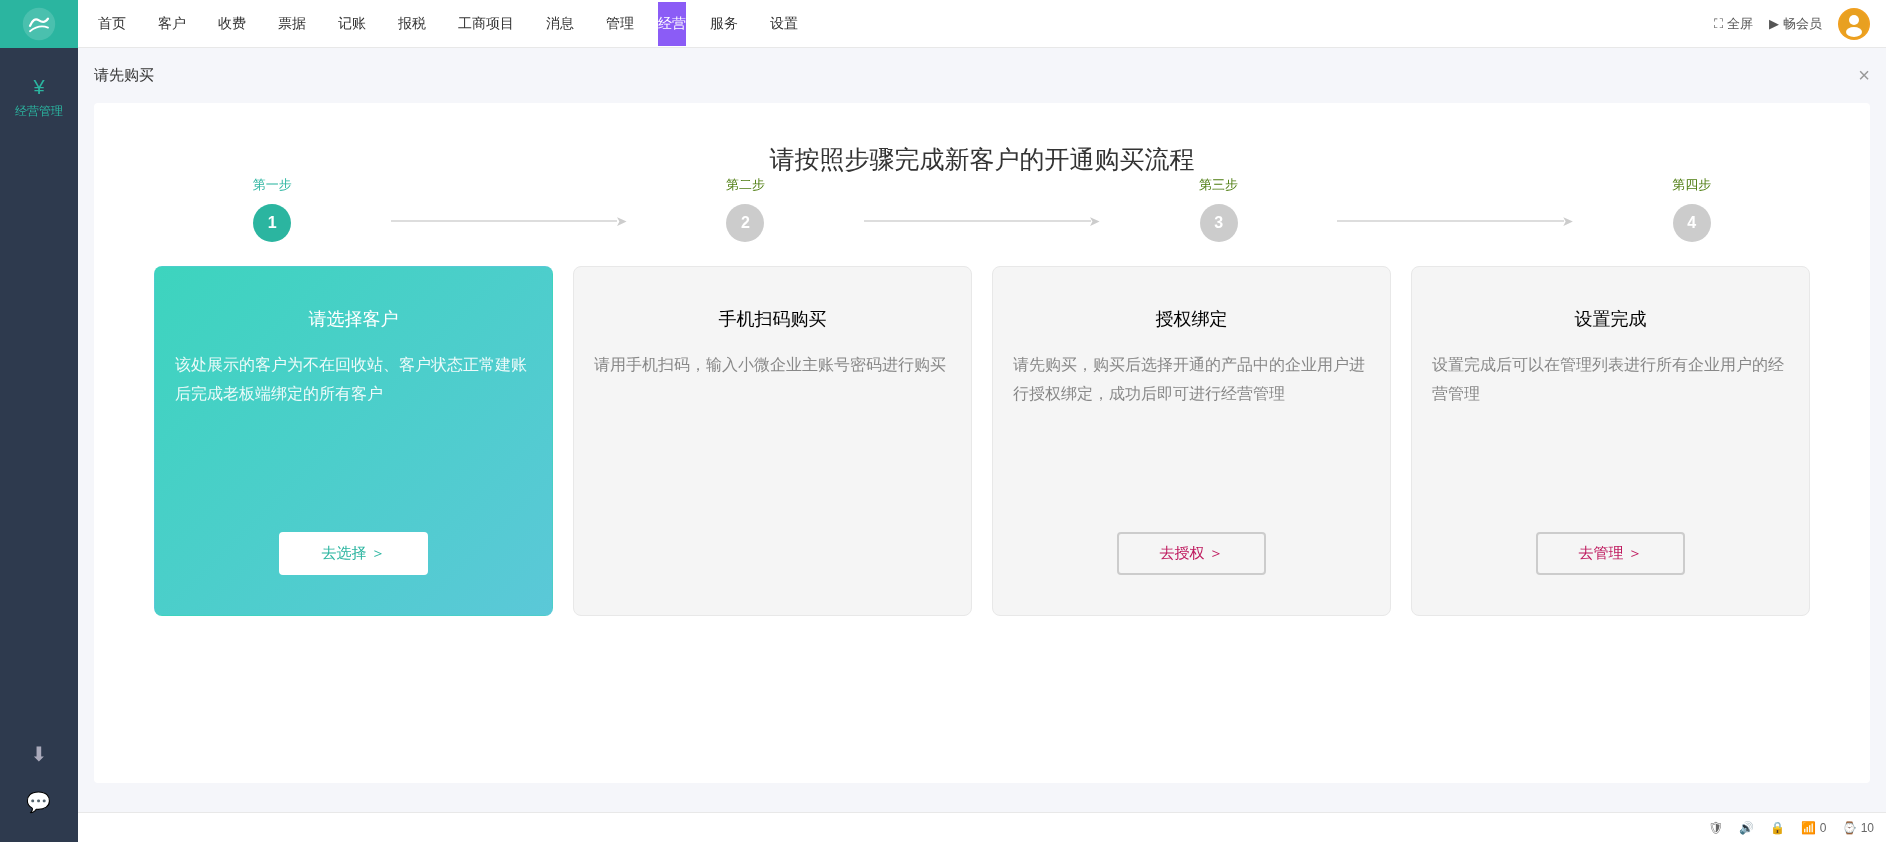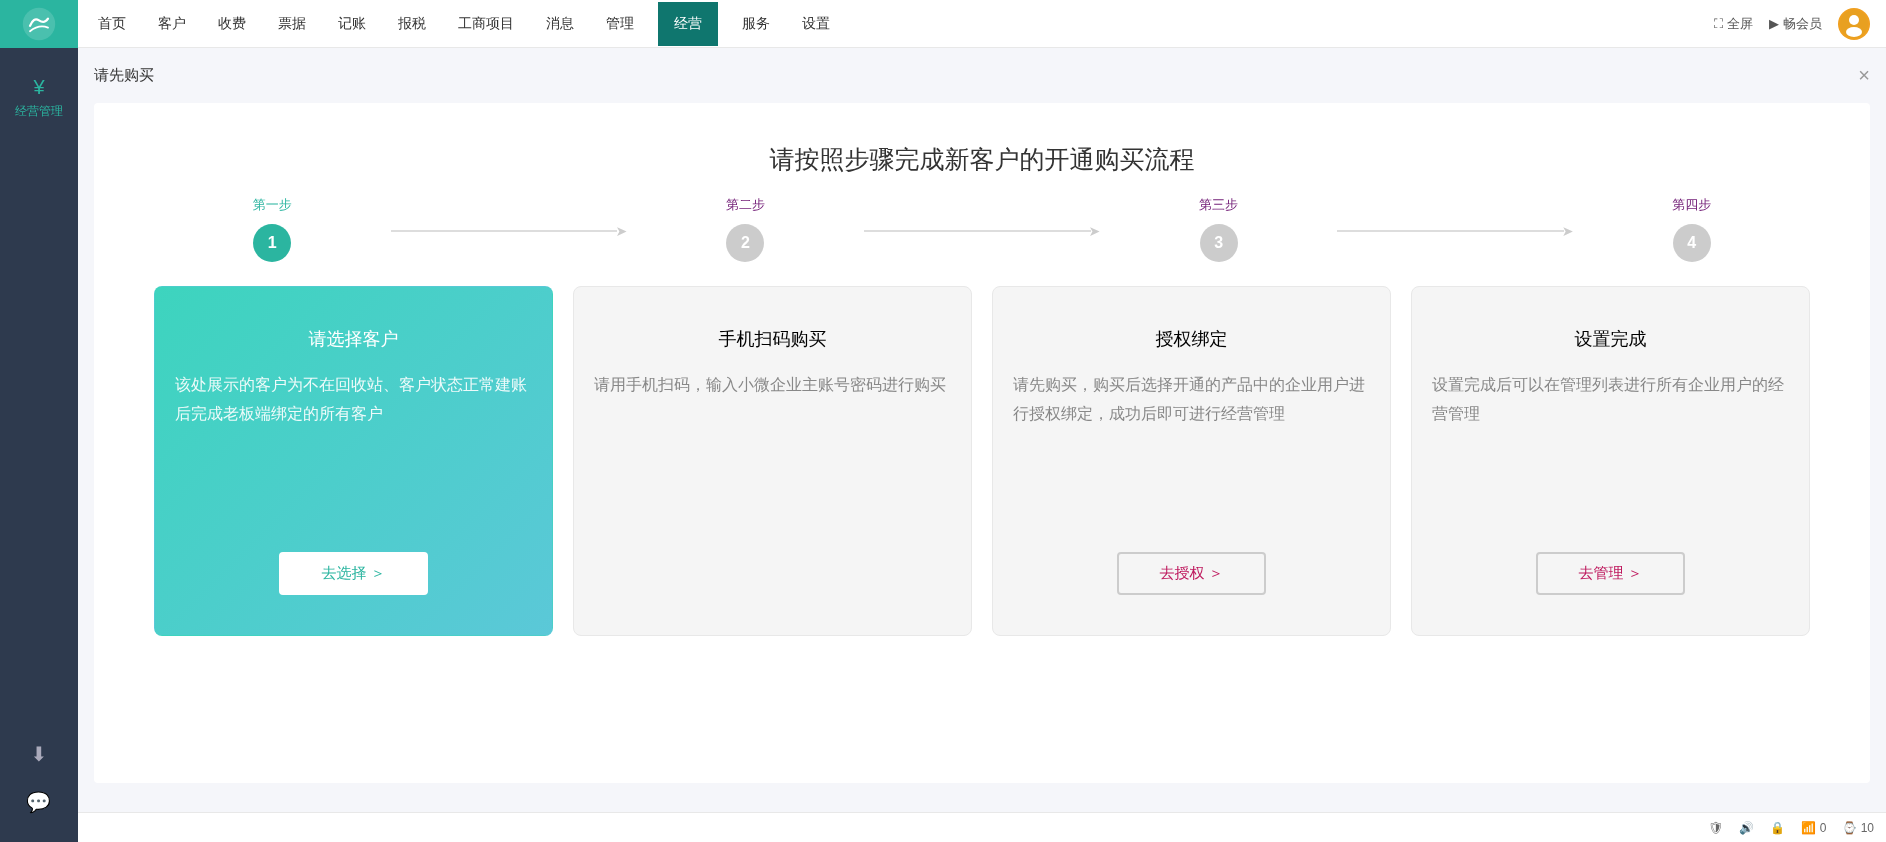--- a/index.html
+++ b/index.html
@@ -30,23 +30,23 @@
     .nav-items { display: flex; gap: 24px; flex: 1; }
     .nav-item {
       font-size: 14px;
       color: #333;
       cursor: pointer;
       padding: 0 4px;
       height: 44px;
       display: flex; align-items: center;
     }
     .nav-item.active {
-      background: #0f766e;
+      background: #8b5cf6;
       color: #fff;
-      padding: 0 16px;
+      padding: 0 0;
       margin: 0 -4px;
     }
     .nav-right { display: flex; align-items: center; gap: 16px; margin-left: auto; }
     .nav-right-btn { font-size: 13px; color: #555; cursor: pointer; display: flex; align-items: center; gap: 4px; }
     .avatar { width: 32px; height: 32px; border-radius: 50%; background: #f0a020; display: flex; align-items: center; justify-content: center; cursor: pointer; }
 
     
     .sidebar {
       position: fixed;
       top: 48px; left: 0;
@@ -174,23 +174,22 @@
 
     
     .visual-steps {
       display: flex;
       align-items: center;
       margin-bottom: 24px;
     }
     .vstep {
       display: flex; flex-direction: column; align-items: center;
       flex: 1;
-      margin-top: 20px;
-    }
-    .vstep-label { font-size: 13px; color: #701a75; margin-bottom: 10px; }
+    }
+    .vstep-label { font-size: 13px; color: #4d7c0f; margin-bottom: 10px; }
     .vstep.active .vstep-label { color: #2bb5a0; }
     .vstep-num {
       width: 38px; height: 38px; border-radius: 50%;
       background: #ccc; color: #fff;
       display: flex; align-items: center; justify-content: center;
       font-size: 16px; font-weight: bold;
     }
     .vstep.active .vstep-num { background: #2bb5a0; }
 
     .vstep-connector {

